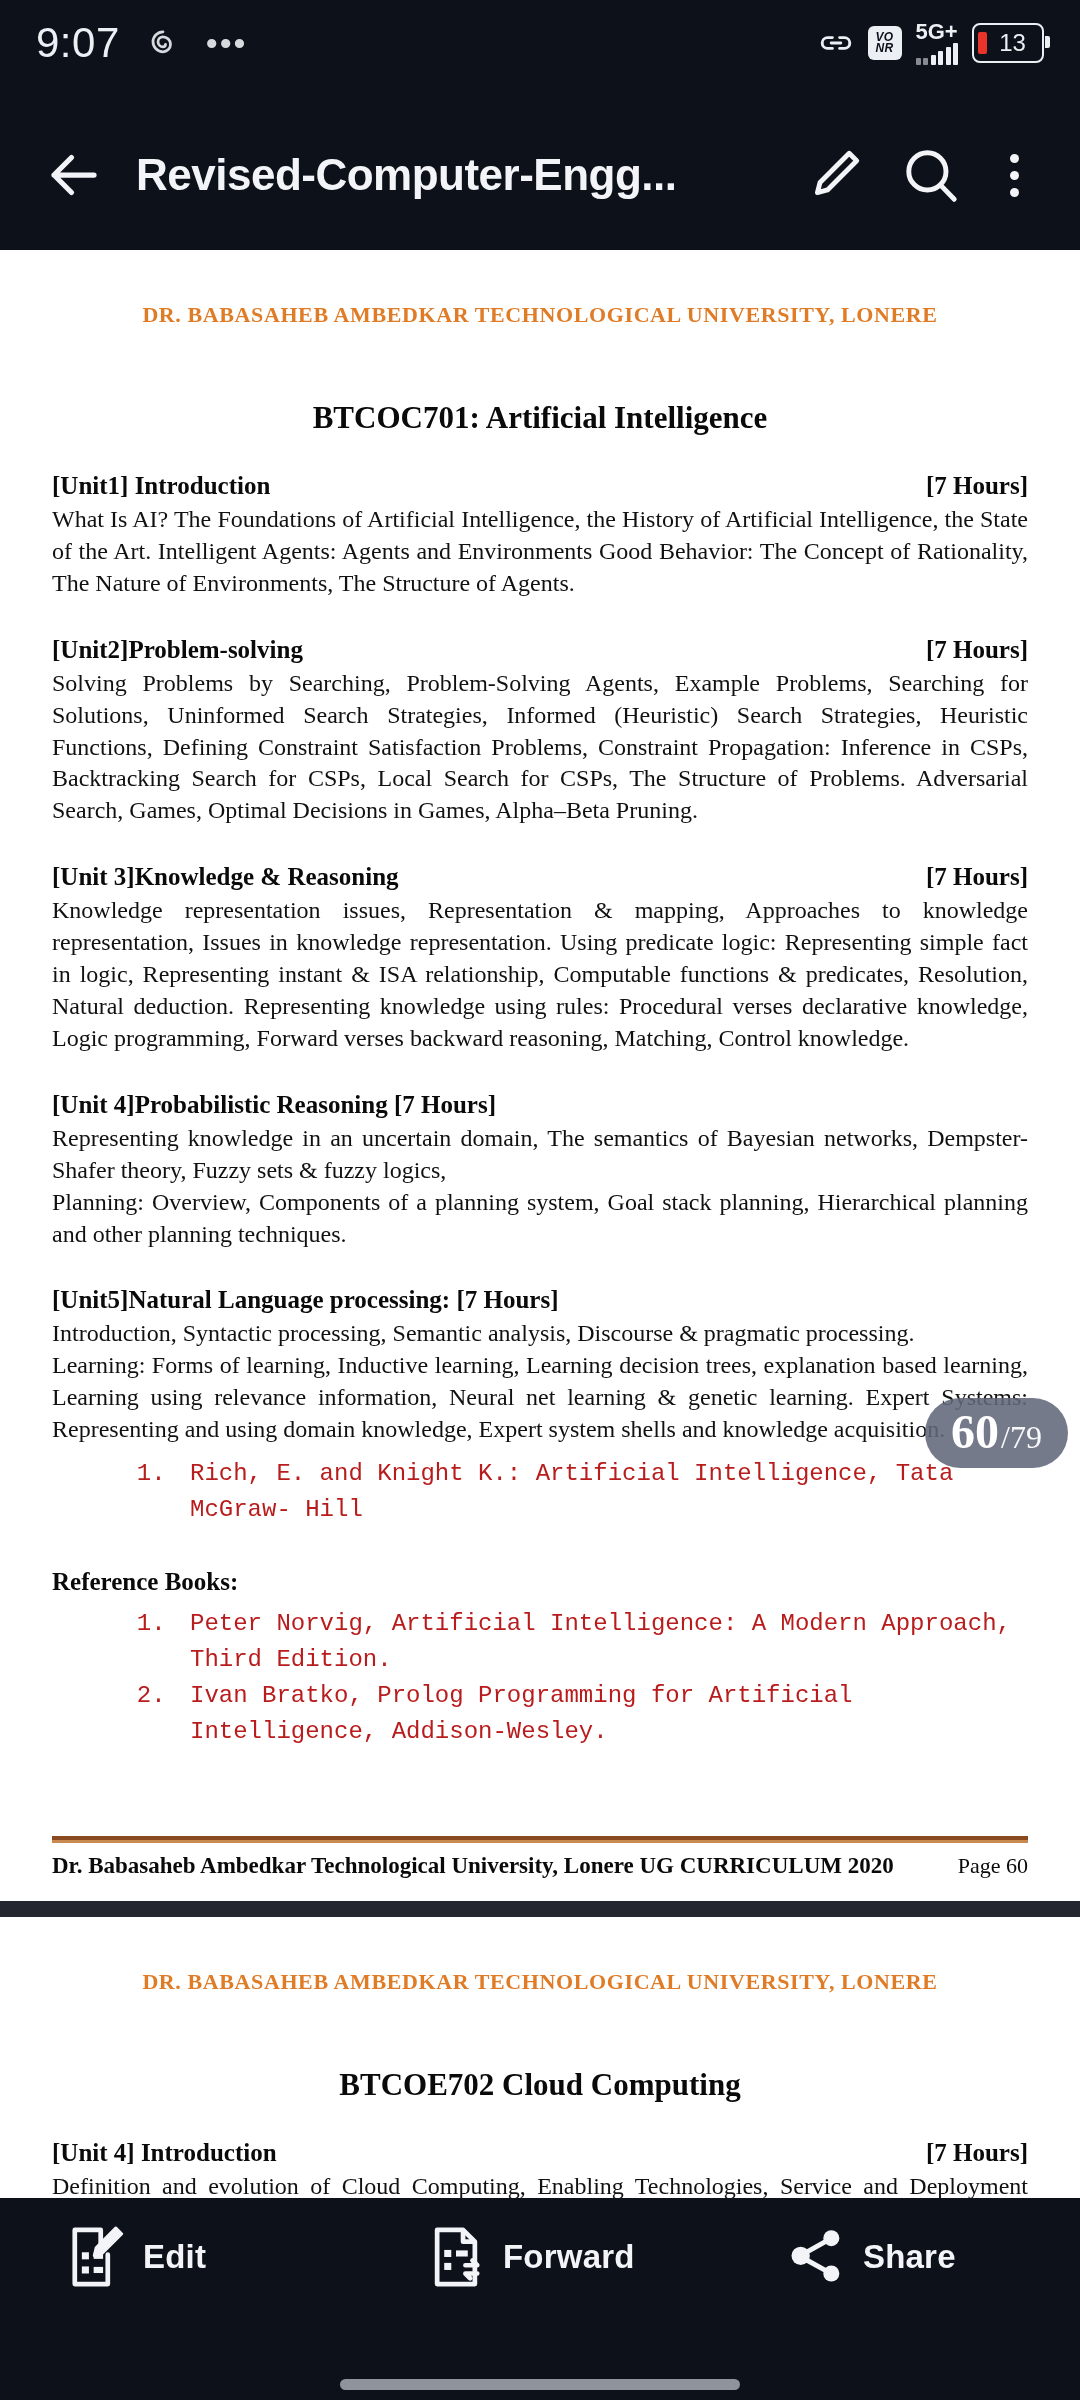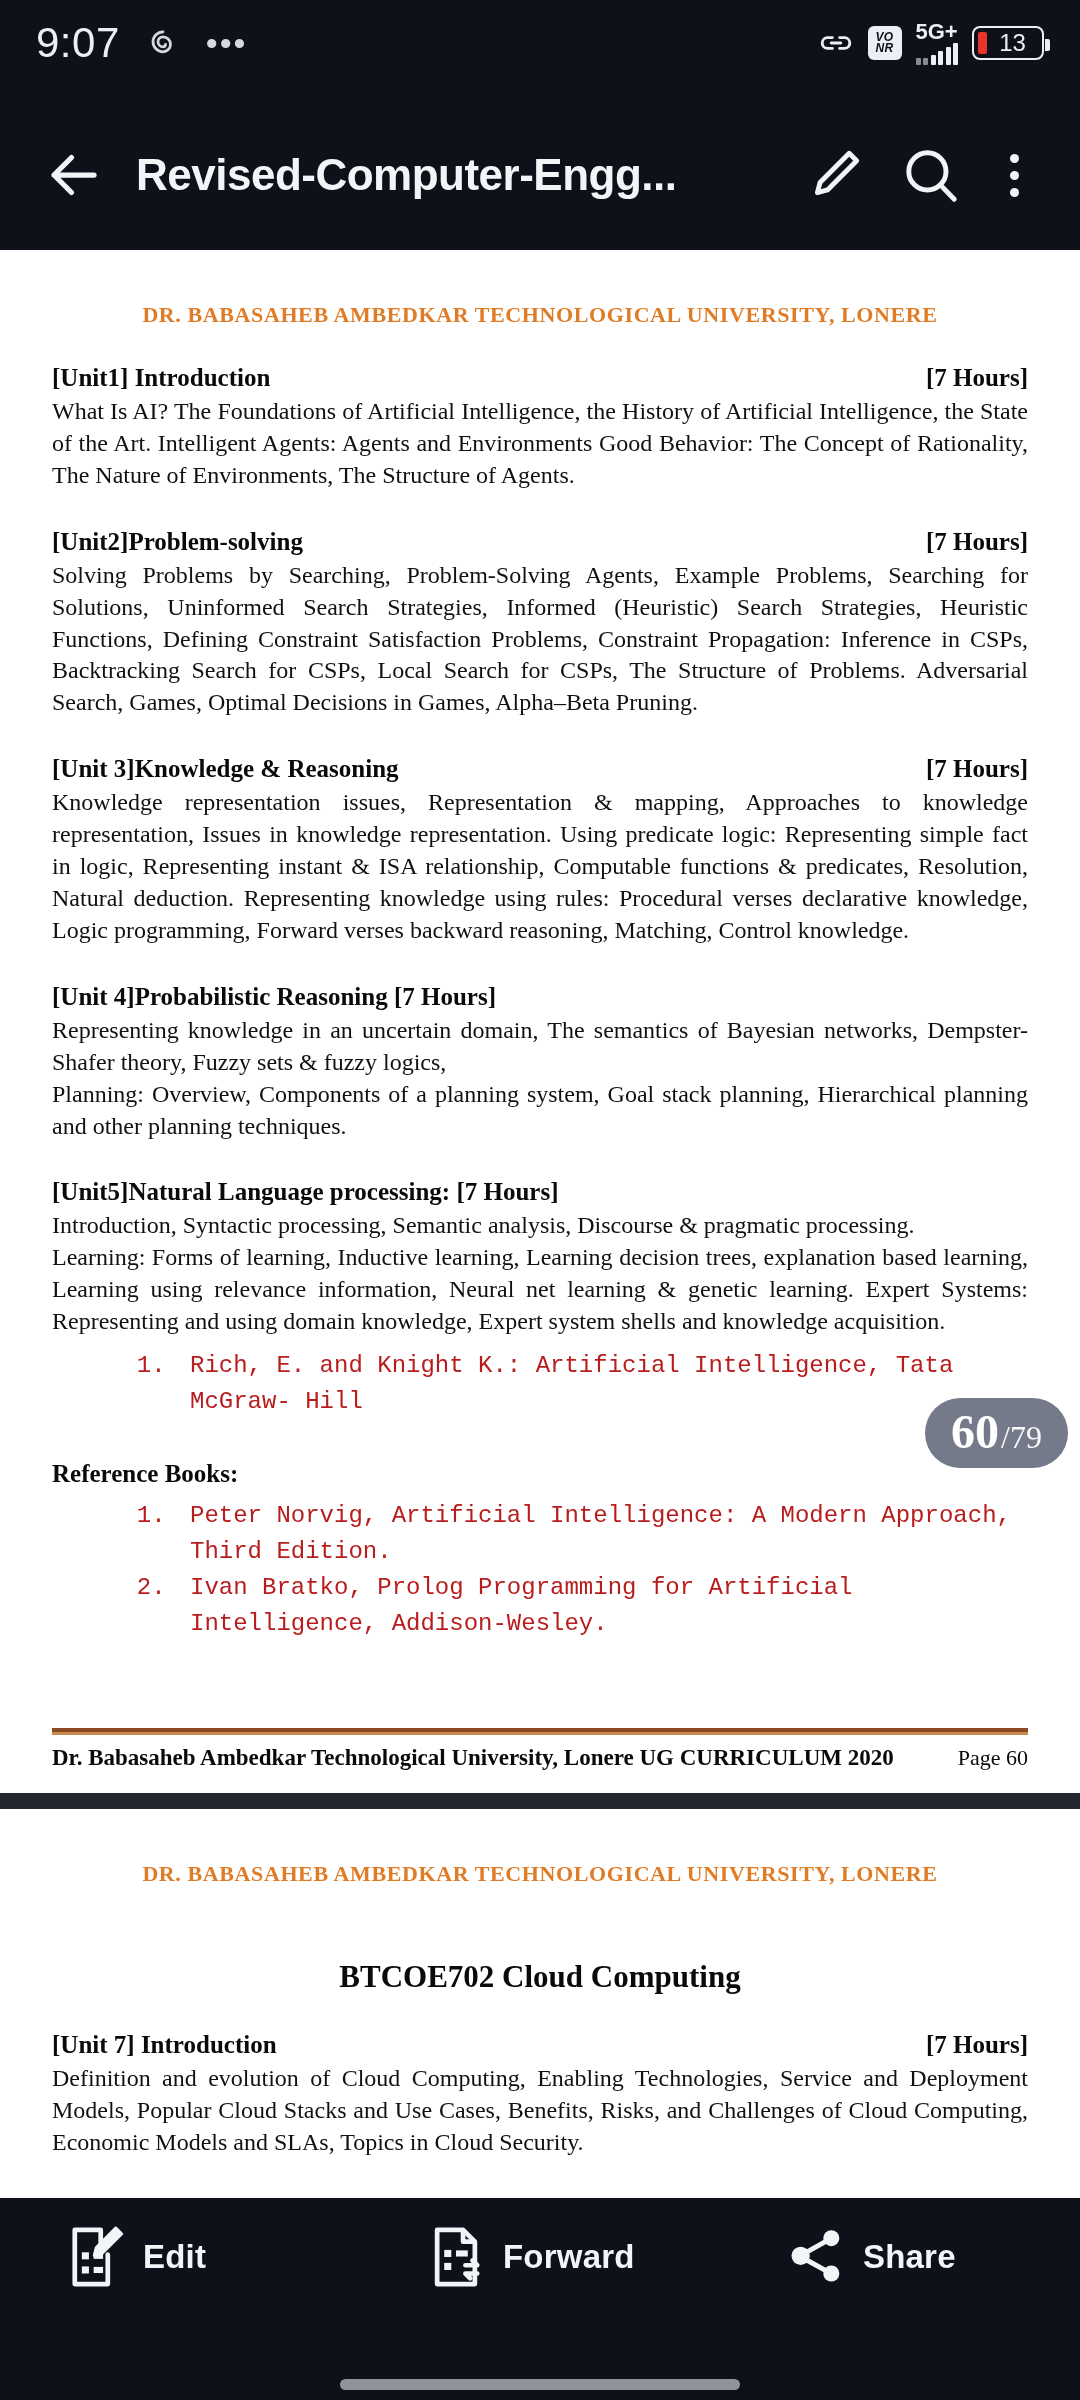--- a/index.html
+++ b/index.html
@@ -33,21 +33,21 @@
   .bars { display:flex; align-items:flex-end; gap:2.5px; height:22px; }
   .bars i { width:5px; background:#eceff3; display:block; border-radius:1px; }
   .bars i:nth-child(1){height:7px;opacity:.55}
   .bars i:nth-child(2){height:7px;opacity:.55}
   .bars i:nth-child(3){height:10px}
   .bars i:nth-child(4){height:14px}
   .bars i:nth-child(5){height:18px}
   .bars i:nth-child(6){height:22px}
   .batt {
     position:relative; width:72px; height:34px; border:2.5px solid #eceff3;
-    border-radius:8px; display:flex; align-items:center; padding:12px 4px;
+    border-radius:8px; display:flex; align-items:center; padding:18px 4px;
   }
   .batt:after{ content:""; position:absolute; right:-8px; top:11px; width:5px;height:12px;
     background:#eceff3; border-radius:0 2px 2px 0;}
   .batt-fill{ width:9px; height:22px; background:#e8342a; border-radius:2px; }
   .batt-txt{ flex:1; text-align:center; font-size:24px; font-weight:500; color:#eceff3; line-height:1;}
 
   
   .toolbar {
     position:absolute; top:112px; left:0; width:1080px; height:126px;
     display:flex; align-items:center; padding:0 44px; gap:0;
@@ -201,20 +201,21 @@
         <span></span>
         <span></span>
     </div>
   </div>
 
   <div class="docview">
 
     <div class="page">
       <div class="page-inner">
         <div class="uni-head">DR. BABASAHEB AMBEDKAR TECHNOLOGICAL UNIVERSITY, LONERE</div>
+        <div class="course-title">BTCOC701: Artificial Intelligence</div>
 
         <div class="unit-head">
           <span>[Unit1] Introduction</span>
           <span>[7 Hours]</span>
         </div>
         <div class="unit-body">
           <p>What Is AI? The Foundations of Artificial Intelligence, the History of Artificial Intelligence, the State of the Art. Intelligent Agents: Agents and Environments Good Behavior: The Concept of Rationality, The Nature of Environments, The Structure of Agents.</p>
         </div>
 
         <div class="unit-head">
@@ -270,21 +271,21 @@
     </div>
 
     <div class="page-gap"></div>
 
     <div class="page page2">
       <div class="page-inner">
         <div class="uni-head">DR. BABASAHEB AMBEDKAR TECHNOLOGICAL UNIVERSITY, LONERE</div>
         <div class="course-title">BTCOE702 Cloud Computing</div>
 
         <div class="unit-head">
-          <span>[Unit 7] Introduction</span>
+          <span>[Unit 4] Introduction</span>
           <span>[7 Hours]</span>
         </div>
         <div class="unit-body">
           <p>Definition and evolution of Cloud Computing, Enabling Technologies, Service and Deployment Models, Popular Cloud Stacks and Use Cases, Benefits, Risks, and Challenges of Cloud Computing, Economic Models and SLAs, Topics in Cloud Security.</p>
         </div>
 
       </div>
     </div>
   </div>
 

